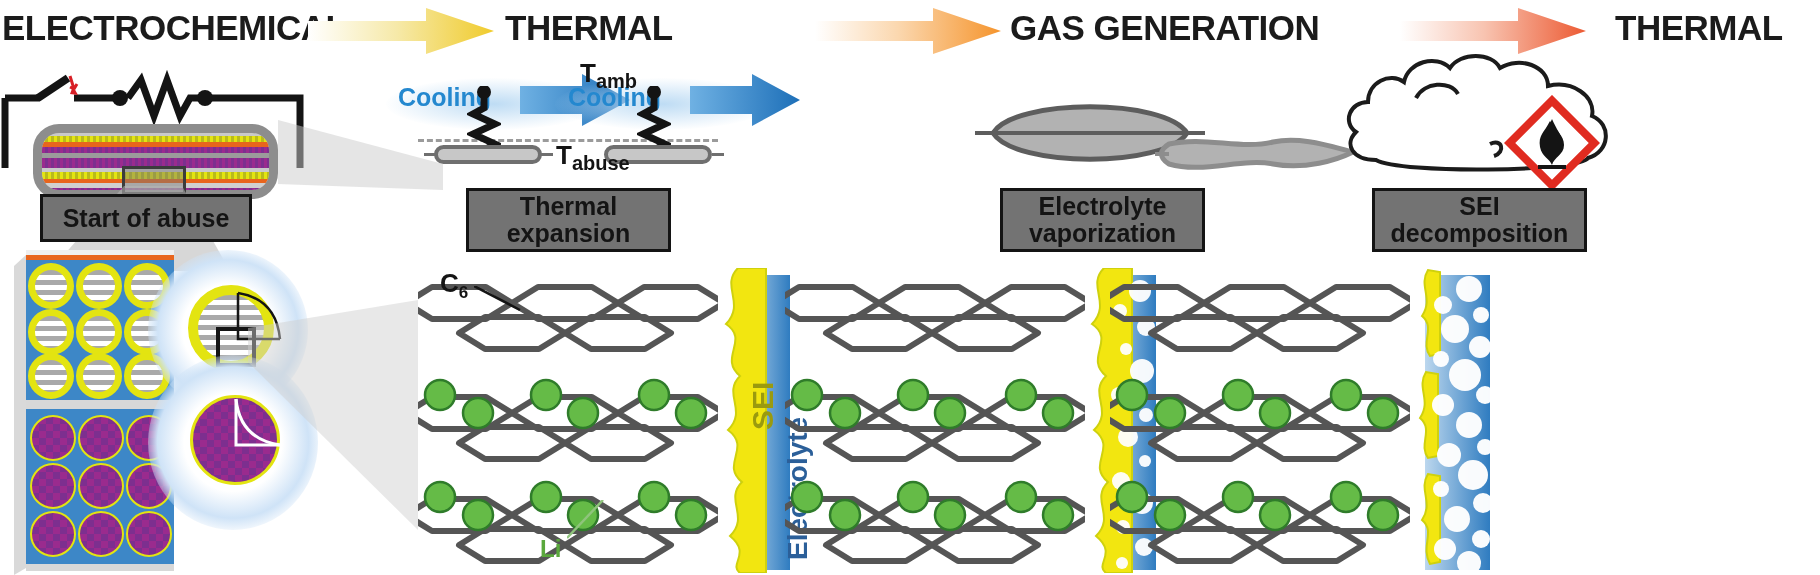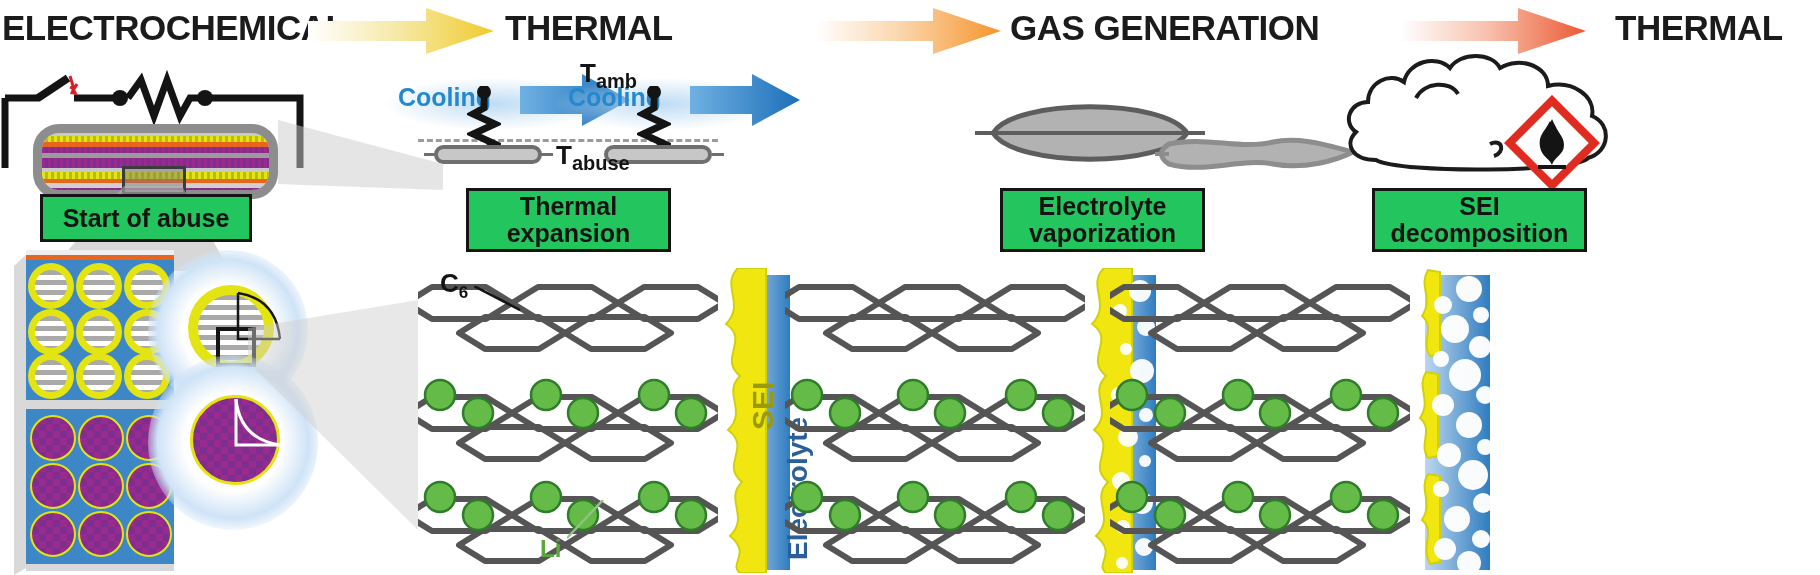--- a/index.html
+++ b/index.html
@@ -8,21 +8,21 @@
   .stage{position:absolute;}
 
   
   .hdr{position:absolute;top:0;height:56px;display:flex;align-items:center;
        font-weight:bold;font-size:35px;letter-spacing:-0.5px;color:#1b1b1b;
        white-space:nowrap;}
   .arrow{position:absolute;top:8px;height:46px;}
   .arrow svg{display:block;}
 
   
-  .caption{position:absolute;border:3px solid #141414;background:#22c55e;
+  .caption{position:absolute;border:3px solid #141414;background:#737373;
            display:flex;align-items:center;justify-content:center;text-align:center;
            font-weight:bold;font-size:25px;line-height:1.08;color:#141414;
            padding:2px 10px;box-sizing:border-box;}
 
   .cellbody{position:absolute;border:9px solid #8d8d8d;border-radius:26px;
             background:#c9c9c9;box-sizing:border-box;overflow:hidden;}
   .layer{position:absolute;left:0;right:0;}
 
   .jellybox{position:absolute;border:3px solid #3c3c3c;background:rgba(120,120,120,.45);}
 

